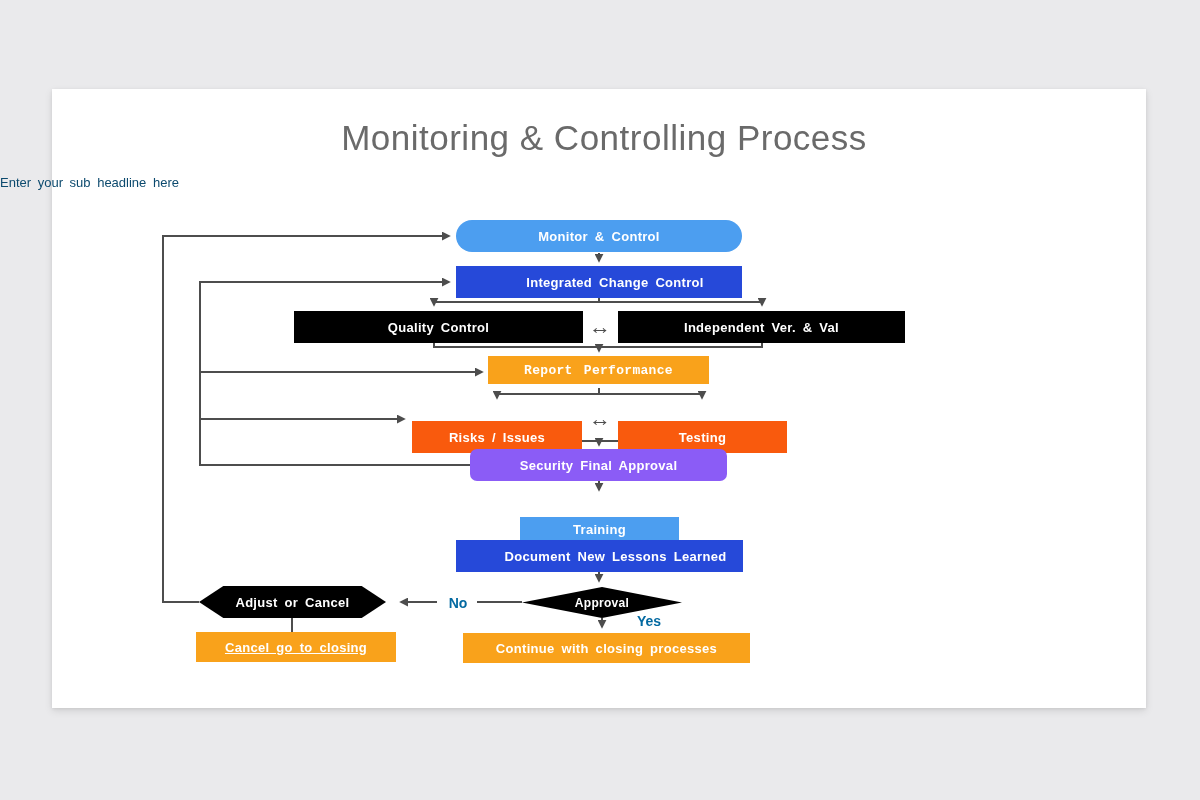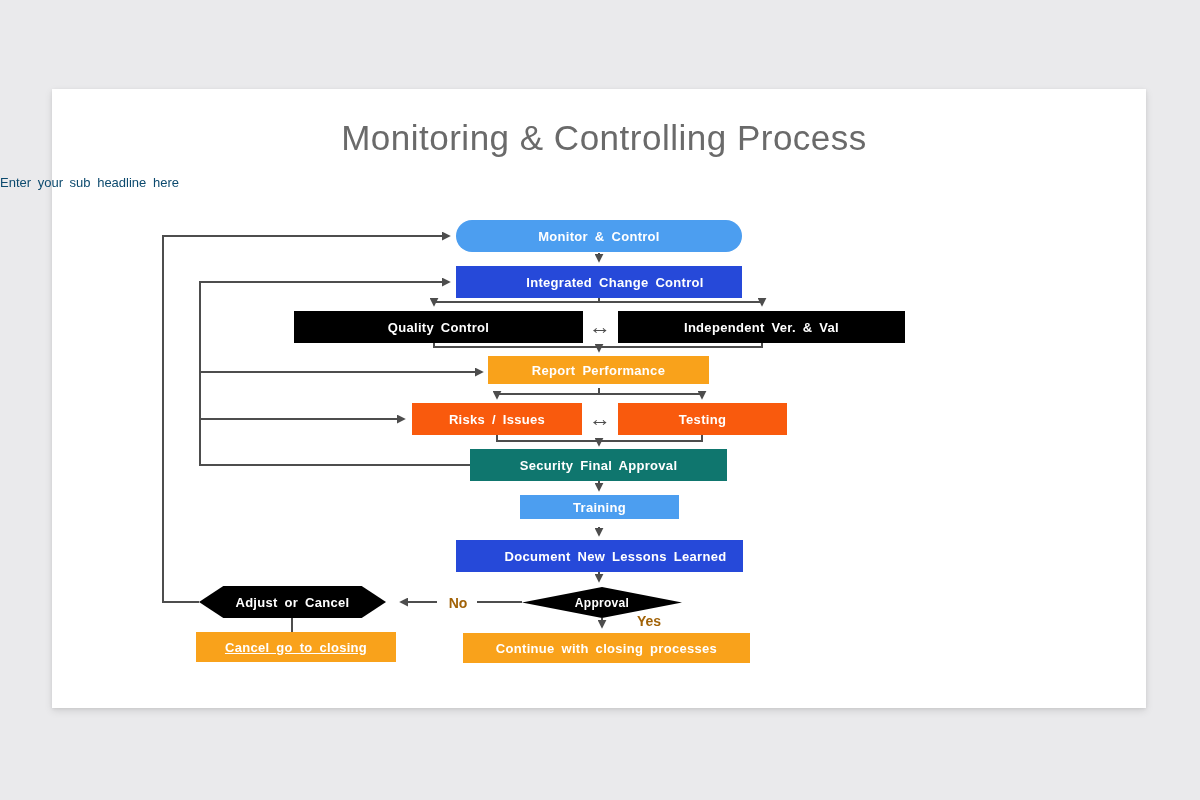--- a/index.html
+++ b/index.html
@@ -50,58 +50,58 @@
     font-weight: bold;
     letter-spacing: 0.3px;
     word-spacing: 3px;
     text-align: center;
     line-height: 1;
   }
   .c-lightblue { background: #4c9ef0; }
   .c-darkblue  { background: #2649d9; padding-left: 32px; }
   .c-green     { background: #000000; }
   .c-amber     { background: #f9a21b; }
-  .c-orange    { background: #f95a0d; }
-  .c-pink      { background: #0f766e; }
+  .c-orange    { background: #f95a0d; margin-top: 18px; }
+  .c-pink      { background: #8b5cf6; border-radius: 7px; }
 
   .pill { border-radius: 16px; }
   .diamond { clip-path: polygon(50% 0, 100% 50%, 50% 100%, 0 50%); }
   .hexagon { clip-path: polygon(0 50%, 13% 0, 87% 0, 100% 50%, 87% 100%, 13% 100%); }
 
   
   .n-monitor   { left: 456px; top: 220px; width: 286px; height: 32px; }
   .n-icc       { left: 456px; top: 266px; width: 286px; height: 32px; }
   .n-qc        { left: 294px; top: 311px; width: 289px; height: 32px; }
   .n-ivv       { left: 618px; top: 311px; width: 287px; height: 32px; }
-  .n-rp        { left: 488px; top: 356px; width: 221px; height: 28px; }
+  .n-rp        { left: 488px; top: 356px; width: 221px; height: 28px; font-family: Liberation Mono, monospace; }
   .n-ri        { left: 412px; top: 403px; width: 170px; height: 32px; }
   .n-test      { left: 618px; top: 403px; width: 169px; height: 32px; }
   .n-sfa       { left: 470px; top: 449px; width: 257px; height: 32px; }
-  .n-training  { left: 520px; top: 495px; width: 159px; height: 24px; }
+  .n-training  { left: 520px; top: 517px; width: 159px; height: 24px; }
   .n-dnll      { left: 456px; top: 540px; width: 287px; height: 32px; }
   .n-approval  { left: 522px; top: 587px; width: 160px; height: 31px; font-size: 12px; }
   .n-adjust    { left: 199px; top: 586px; width: 187px; height: 32px; }
   .n-cancel    { left: 196px; top: 632px; width: 200px; height: 30px; text-decoration: underline; }
   .n-continue  { left: 456px; top: 633px; width: 287px; height: 30px; margin-left: 7px; }
 
   .bi-arrow {
     position: absolute;
     width: 40px;
     text-align: center;
     color: #4d4d4d;
     font-size: 22px;
     font-weight: bold;
     line-height: 1;
   }
   .bi-1 { left: 580px; top: 316px; }
   .bi-2 { left: 580px; top: 408px; }
 
   .edge-label {
     position: absolute;
-    color: #a16207;
+    color: #0369a1;
     font-size: 14px;
     font-weight: bold;
   }
   .lbl-no  { left: 444px; top: 595px; width: 28px; text-align: center; }
   .lbl-yes { left: 632px; top: 613px; width: 34px; text-align: center; }
 </style>
 </head>
 <body>
 
 <div class="card"></div>

